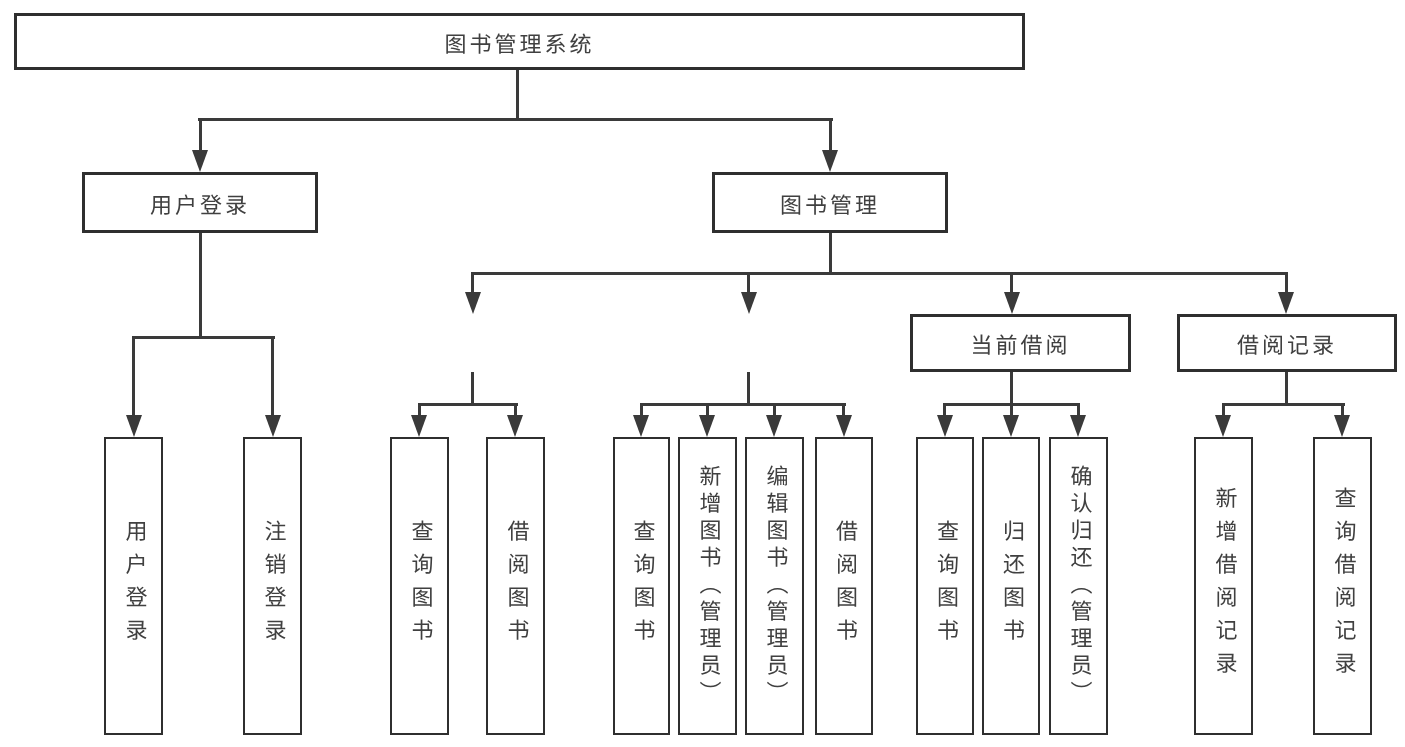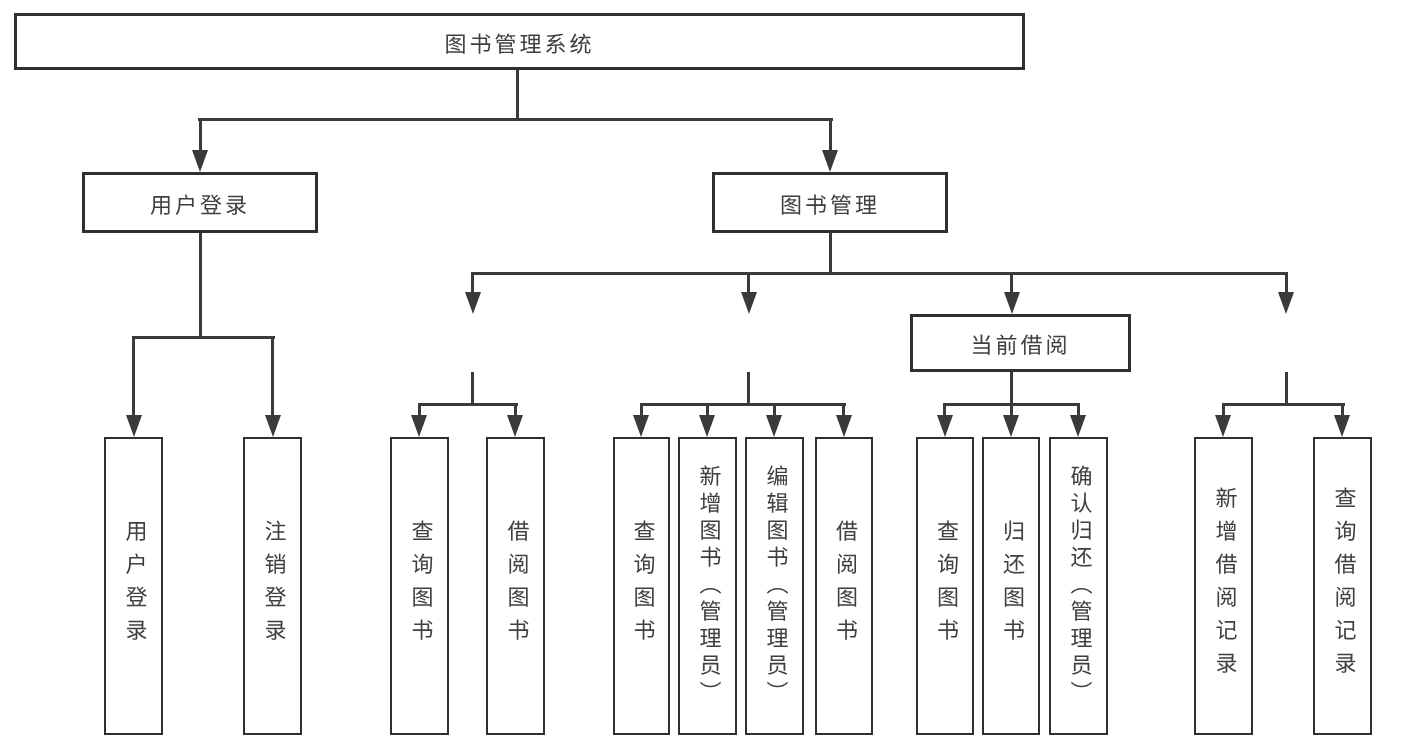--- a/index.html
+++ b/index.html
@@ -80,20 +80,21 @@
   <div class="vline" style="left:471px;top:275px;height:17px;"></div>
   <div class="arr" style="left:465px;top:292px;"></div>
   <div class="vline" style="left:747px;top:275px;height:17px;"></div>
   <div class="arr" style="left:741px;top:292px;"></div>
   <div class="vline" style="left:1010px;top:275px;height:17px;"></div>
   <div class="arr" style="left:1004px;top:292px;"></div>
   <div class="vline" style="left:1285px;top:275px;height:17px;"></div>
   <div class="arr" style="left:1278px;top:292px;"></div>
 
   <div class="box" style="left:901px;top:314px;width:221px;height:58px;margin-left:9px;">当前借阅</div>
+  <div class="box" style="left:1177px;top:314px;width:220px;height:58px;">借阅记录</div>
 
   <div class="vline" style="left:471px;top:372px;height:31px;"></div>
   <div class="hline" style="left:418px;top:403px;width:100px;"></div>
   <div class="vline" style="left:418px;top:406px;height:9px;"></div>
   <div class="arr" style="left:411px;top:415px;"></div>
   <div class="vline" style="left:514px;top:406px;height:9px;"></div>
   <div class="arr" style="left:507px;top:415px;"></div>
 
   <div class="vline" style="left:747px;top:372px;height:31px;"></div>
   <div class="hline" style="left:640px;top:403px;width:206px;"></div>

